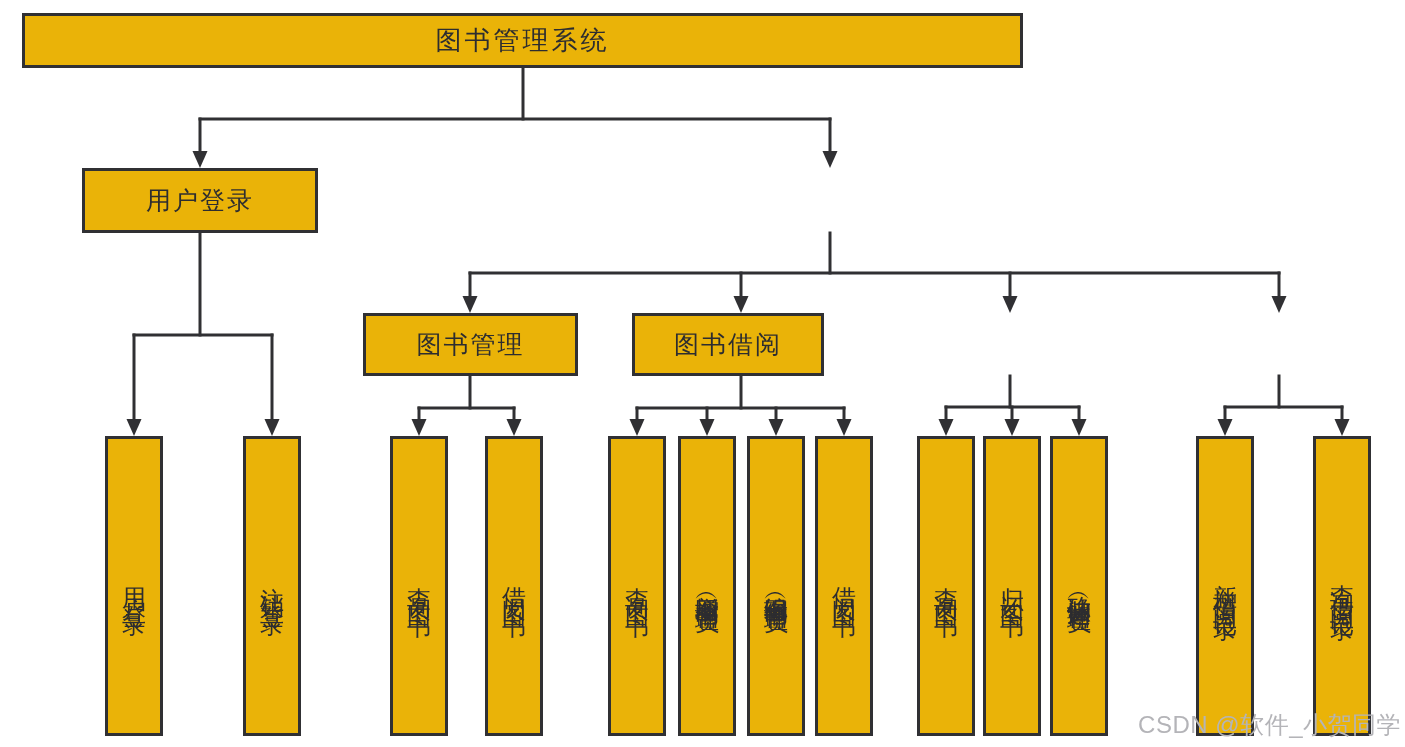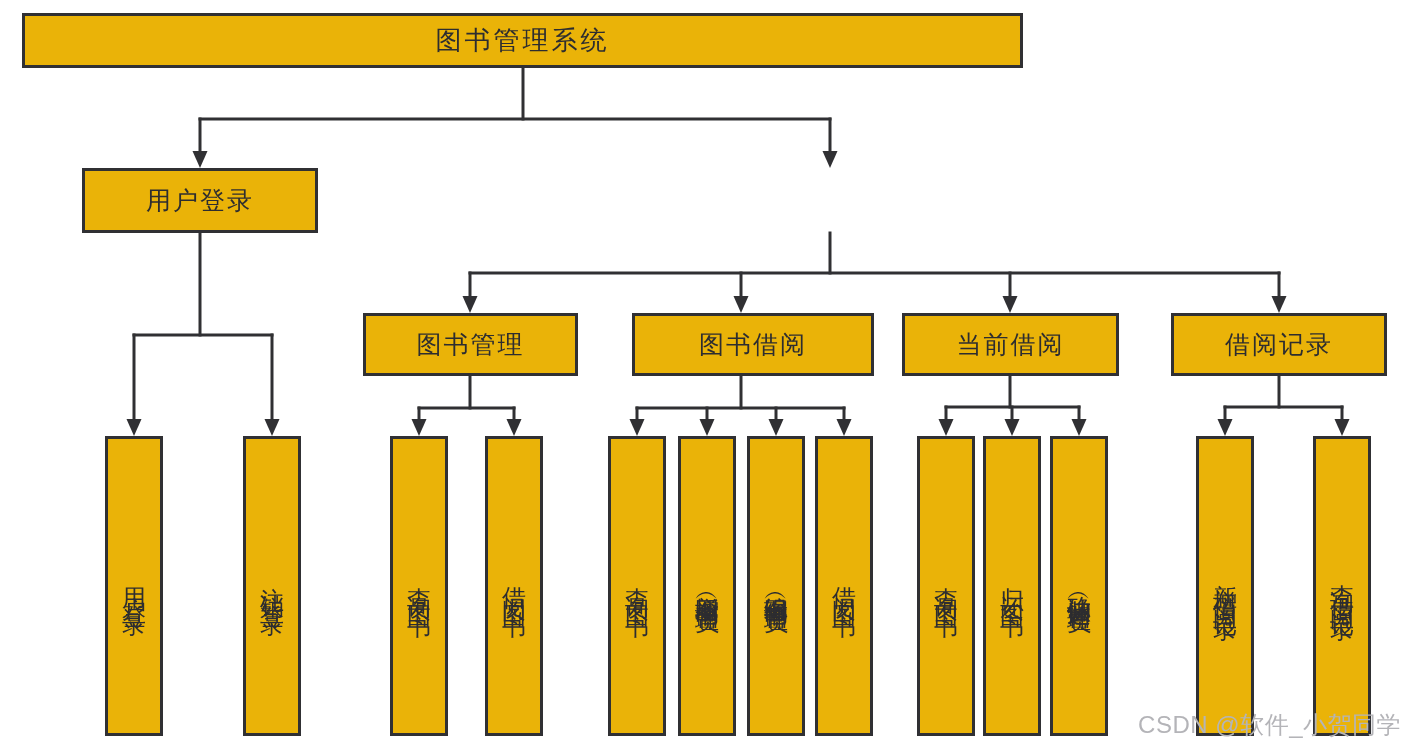--- a/index.html
+++ b/index.html
@@ -119,23 +119,21 @@
       <path d="M1342 407 V419"></path>
       <polygon points="1334.5,419 1349.5,419 1342,436"></polygon>
     </g>
   </svg>
 
   <div class="node root-node" style="left:22px; top:13px; width:1001px; height:55px;">图书管理系统</div>
 
   <div class="node h-node" style="left:82px; top:168px; width:236px; height:65px;">用户登录</div>
 
   <div class="node h-node" style="left:363px; top:313px; width:215px; height:63px;">图书管理</div>
-  <div class="node h-node" style="left:632px; top:313px; width:242px; height:63px;">图书借阅</div>
-  <div class="node h-node" style="left:902px; top:313px; width:217px; height:63px;">当前借阅</div>
-  <div class="node h-node" style="left:1171px; top:313px; width:216px; height:63px;">借阅记录</div>
+  <div class="node h-node" style="left:632px; top:313px; width:192px; height:63px;">图书借阅</div>
 
   <div class="node leaf" style="left:105px; top:436px; width:58px; height:300px;">用户登录</div>
   <div class="node leaf" style="left:243px; top:436px; width:58px; height:300px;">注销登录</div>
 
   <div class="node leaf" style="left:390px; top:436px; width:58px; height:300px;">查询图书</div>
   <div class="node leaf" style="left:485px; top:436px; width:58px; height:300px;">借阅图书</div>
 
   <div class="node leaf" style="left:608px; top:436px; width:58px; height:300px;">查询图书</div>
   <div class="node leaf long" style="left:678px; top:436px; width:58px; height:300px;">新增图书（管理员）</div>
   <div class="node leaf long" style="left:747px; top:436px; width:58px; height:300px;">编辑图书（管理员）</div>

